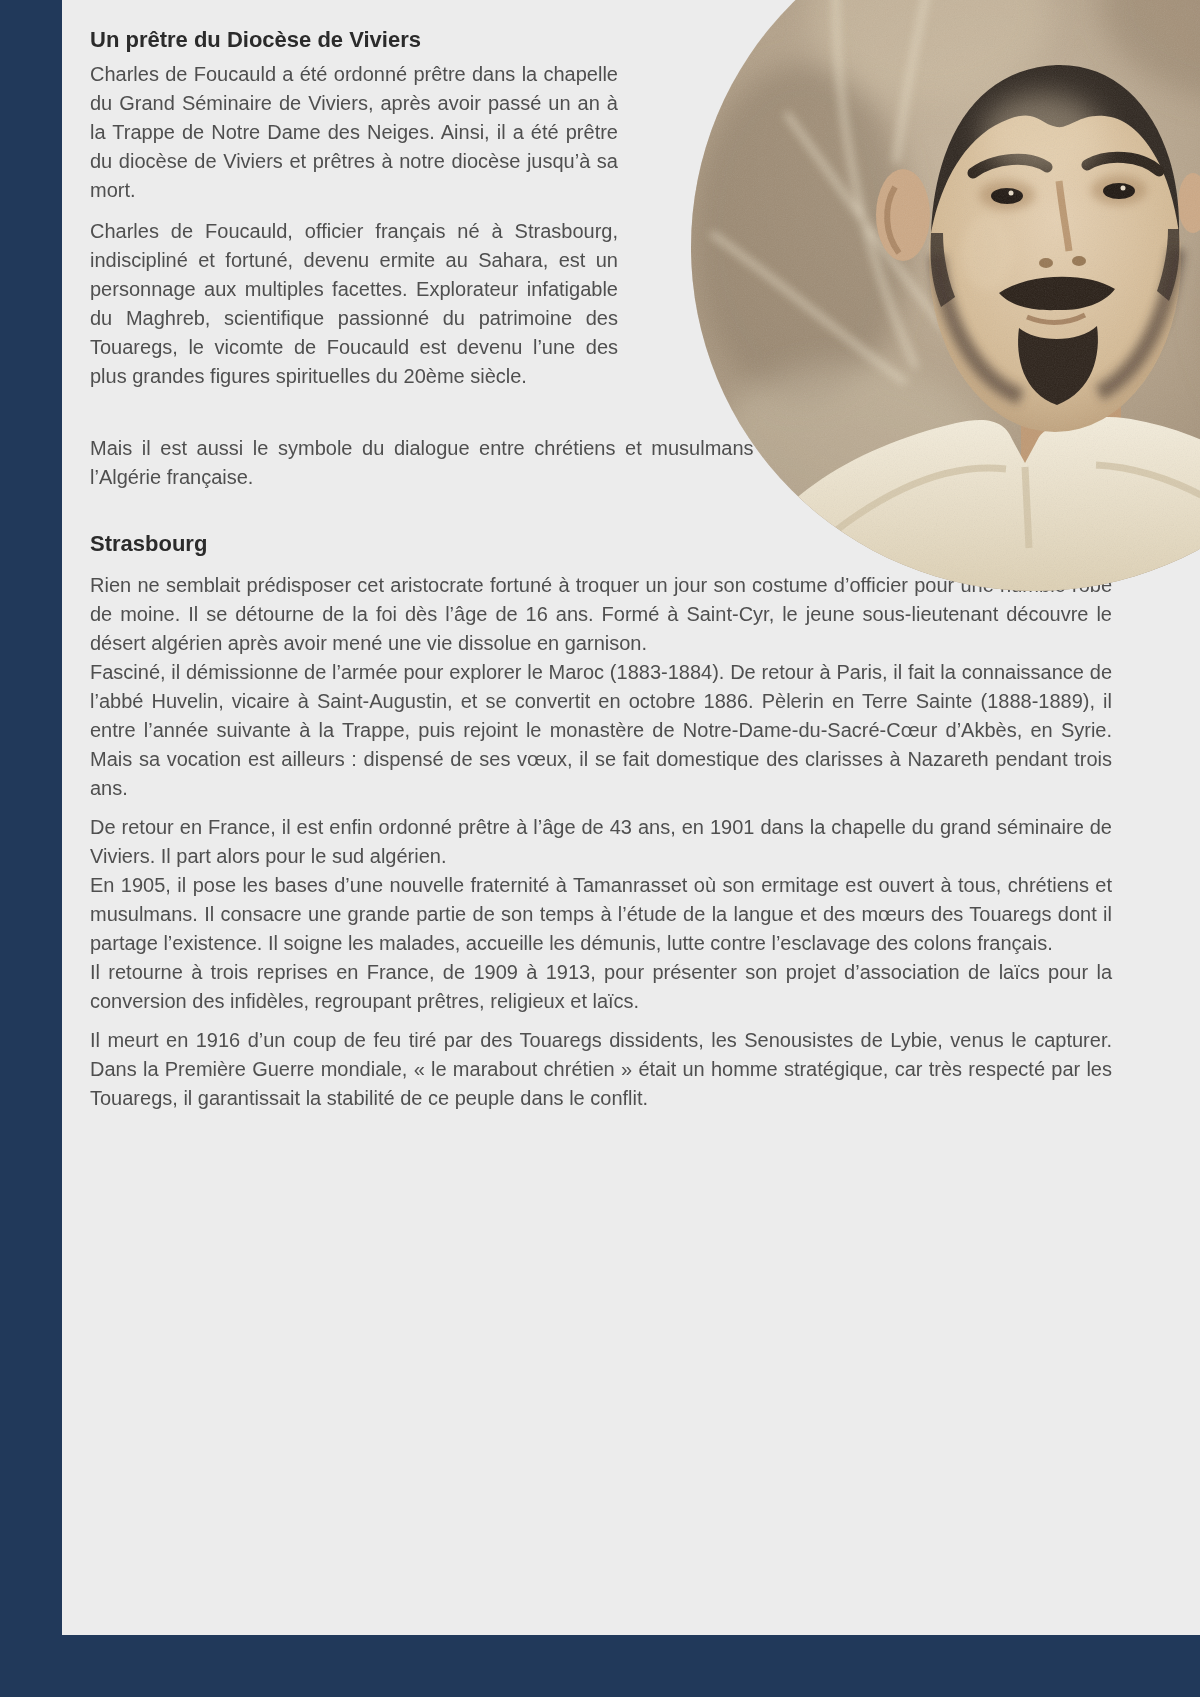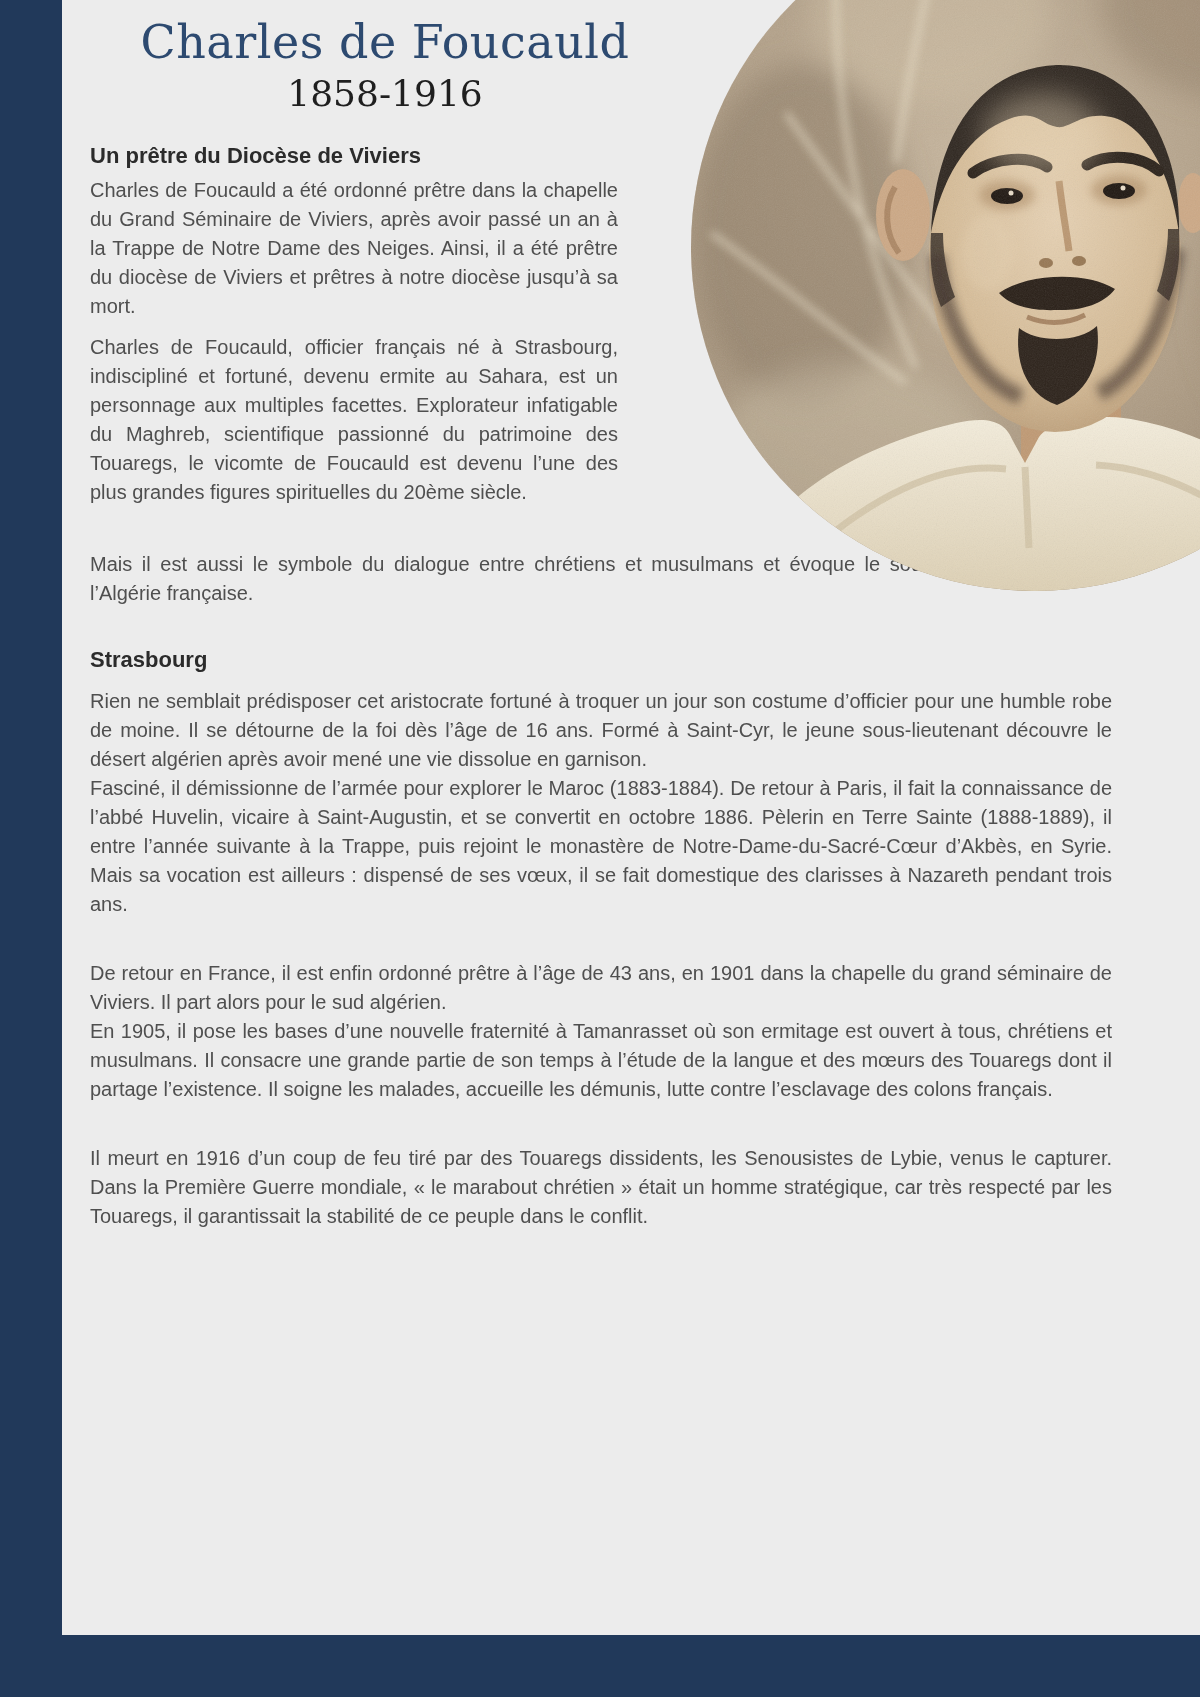--- a/index.html
+++ b/index.html
@@ -60,21 +60,21 @@
   }
   .h2-first { margin-top: 26px; }
   .h2-conversion { margin-top: 38px; margin-bottom: 8px; }
   p {
     margin: 0;
     font-size: 20px;
     line-height: 29px;
     text-align: justify;
   }
   .gap { margin-top: 12px; }
-  .block { margin-top: 40px; }
+  .block { margin-top: 10px; }
   .block-first { margin-top: 13px; }
 </style>
 </head>
 <body>
 
 <div class="stripe"></div>
 
 <div class="panel">
 
   <div class="photo">
@@ -164,44 +164,41 @@
       <path d="M246,352 C254,424 288,478 330,494" stroke="#40332a" stroke-width="16" fill="none" opacity="0.6" filter="url(#psoft2)"></path>
       <path d="M486,346 C476,416 448,470 408,490" stroke="#40332a" stroke-width="16" fill="none" opacity="0.6" filter="url(#psoft2)"></path>
 
       <ellipse cx="296" cy="350" rx="26" ry="38" fill="#e9d5b6" opacity="0.3" filter="url(#psoft2)"></ellipse>
       <ellipse cx="352" cy="232" rx="60" ry="42" fill="#ecd9ba" opacity="0.4" filter="url(#psoft)"></ellipse>
 
       <rect width="688" height="688" filter="url(#pgrain)" opacity="0.13"></rect>
     </svg>
   </div>
 
-  <header>
-    <h1>Charles de Foucauld</h1>
-    <div class="dates">1858-1916</div>
-  </header>
 
   <section class="text narrow">
     <h2 class="h2-first">Un prêtre du Diocèse de Viviers</h2>
     <p>Charles de Foucauld a été ordonné prêtre dans la chapelle du Grand Séminaire de Viviers, après avoir passé un an à la Trappe de Notre Dame des Neiges. Ainsi, il a été prêtre du diocèse de Viviers et prêtres à notre diocèse jusqu’à sa mort.</p>
     <p class="gap">Charles de Foucauld, officier français né à Strasbourg, indiscipliné et fortuné, devenu ermite au Sahara, est un personnage aux multiples facettes. Explorateur infatigable du Maghreb, scientifique passionné du patrimoine des Touaregs, le vicomte de Foucauld est devenu l’une des plus grandes figures spirituelles du 20ème siècle.</p>
   </section>
 
   <section class="text full">
     <p class="gap">Mais il est aussi le symbole du dialogue entre chrétiens et musulmans et évoque le souvenir de l’histoire de l’Algérie française.</p>
   </section>
 
   <section class="text full">
     <h2 class="h2-conversion">Strasbourg</h2>
     <div class="block block-first">
       <p>Rien ne semblait prédisposer cet aristocrate fortuné à troquer un jour son costume d’officier pour une humble robe de moine. Il se détourne de la foi dès l’âge de 16 ans. Formé à Saint-Cyr, le jeune sous-lieutenant découvre le désert algérien après avoir mené une vie dissolue en garnison.</p>
       <p>Fasciné, il démissionne de l’armée pour explorer le Maroc (1883-1884). De retour à Paris, il fait la connaissance de l’abbé Huvelin, vicaire à Saint-Augustin, et se convertit en octobre 1886. Pèlerin en Terre Sainte (1888-1889), il entre l’année suivante à la Trappe, puis rejoint le monastère de Notre-Dame-du-Sacré-Cœur d’Akbès, en Syrie. Mais sa vocation est ailleurs : dispensé de ses vœux, il se fait domestique des clarisses à Nazareth pendant trois ans.</p>
     </div>
     <div class="block">
       <p>De retour en France, il est enfin ordonné prêtre à l’âge de 43 ans, en 1901 dans la chapelle du grand séminaire de Viviers. Il part alors pour le sud algérien.</p>
       <p>En 1905, il pose les bases d’une nouvelle fraternité à Tamanrasset où son ermitage est ouvert à tous, chrétiens et musulmans. Il consacre une grande partie de son temps à l’étude de la langue et des mœurs des Touaregs dont il partage l’existence. Il soigne les malades, accueille les démunis, lutte contre l’esclavage des colons français.</p>
+      <p>Il retourne à trois reprises en France, de 1909 à 1913, pour présenter son projet d’association de laïcs pour la conversion des infidèles, regroupant prêtres, religieux et laïcs.</p>
     </div>
     <div class="block">
       <p>Il meurt en 1916 d’un coup de feu tiré par des Touaregs dissidents, les Senousistes de Lybie, venus le capturer. Dans la Première Guerre mondiale, « le marabout chrétien » était un homme stratégique, car très respecté par les Touaregs, il garantissait la stabilité de ce peuple dans le conflit.</p>
     </div>
   </section>
 
 </div>
 
 <footer class="footer"></footer>
 

